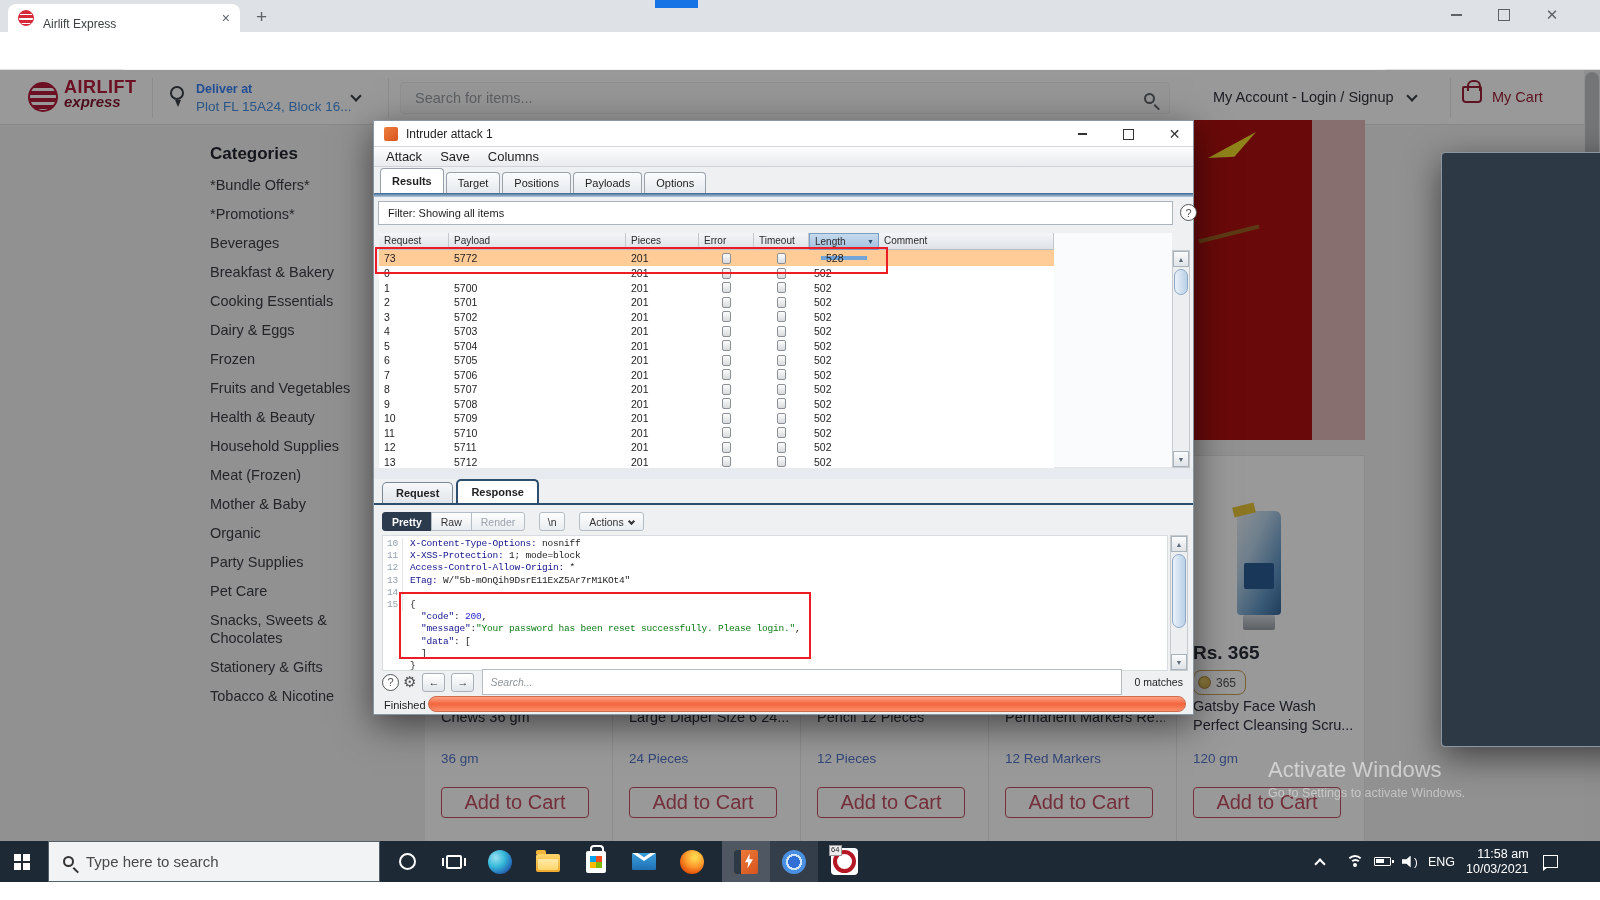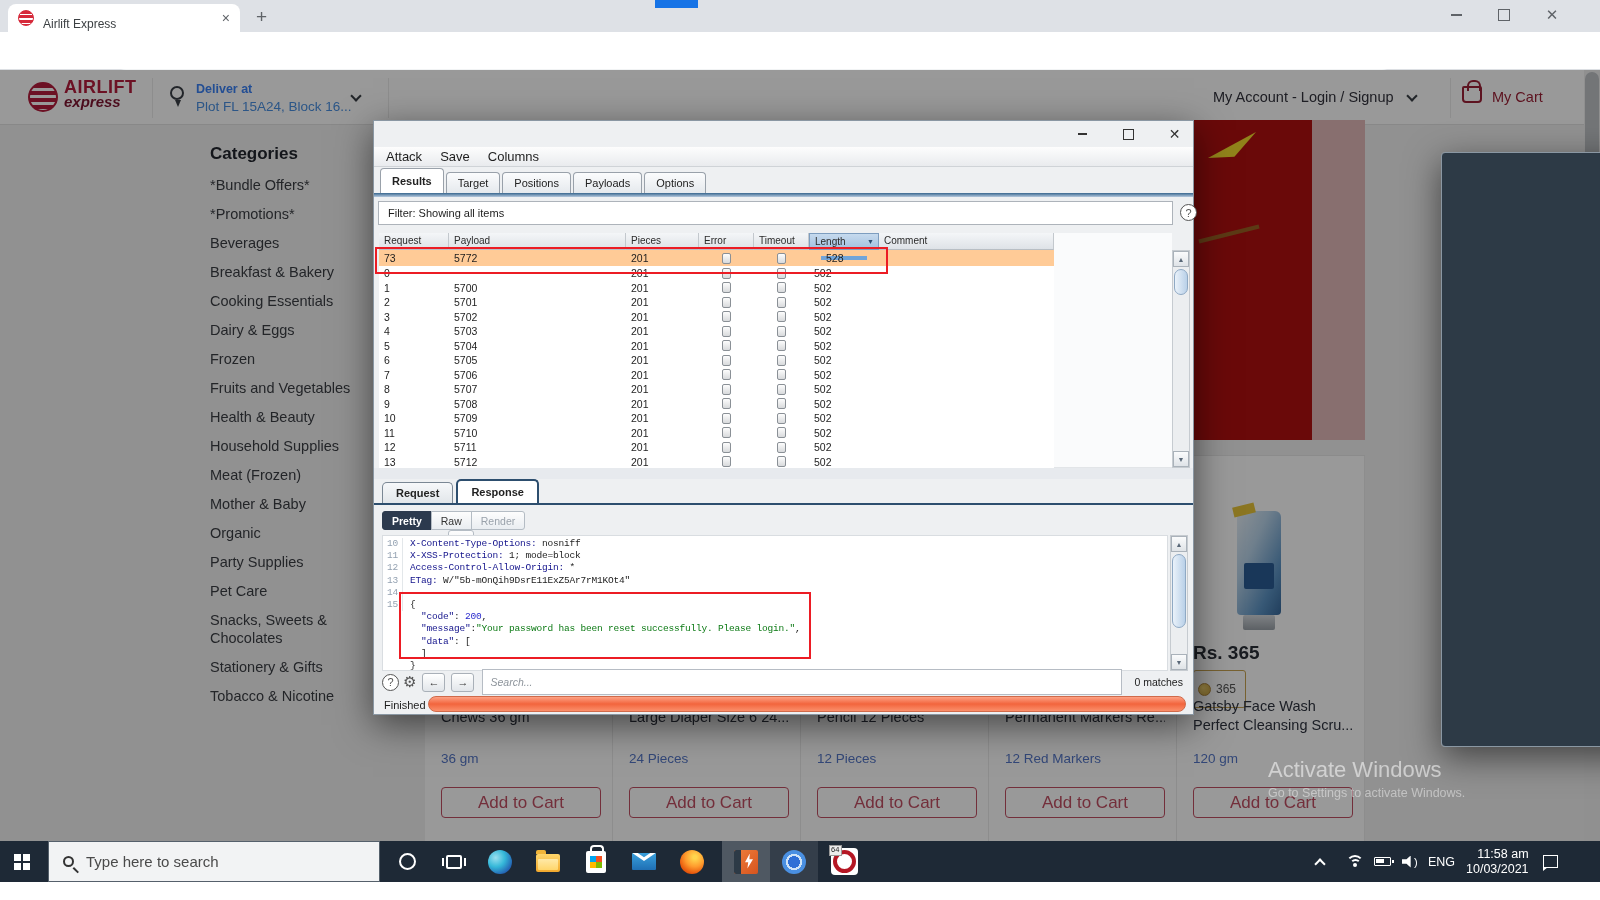--- a/index.html
+++ b/index.html
@@ -72,27 +72,27 @@
 
   .banner-red { position:absolute; left:1190px; top:50px; width:122px; height:320px; background:#b11010; overflow:hidden; }
   .banner-arrow { position:absolute; left:18px; top:12px; width:48px; height:26px; background:#f2da2e; clip-path:polygon(0 100%,100% 0,55% 95%); }
   .banner-line { position:absolute; left:8px; top:112px; width:62px; height:4px; background:#9a6224; transform:rotate(-14deg); }
   .banner-pink { position:absolute; left:1312px; top:50px; width:53px; height:320px; background:#e3b9b9; }
 
   .products-panel { position:absolute; left:425px; top:385px; width:940px; height:386px; background:#fff; border-top:1px solid #e8e8e8; }
   .pcard { position:absolute; top:0; width:188px; height:386px; border-right:1px solid #ececec; }
   .pname { position:absolute; left:16px; top:253px; width:160px; font-size:14.5px; color:#2f3440; white-space:nowrap; overflow:hidden; }
   .pqty { position:absolute; left:16px; top:295px; font-size:13.5px; color:#5577c8; }
-  .pbtn { position:absolute; left:16px; top:331px; width:160px; height:31px; border:1px solid #c04f63; border-radius:4px; color:#c04f63; font-size:17px; display:flex; align-items:center; justify-content:center; background:#fff; }
+  .pbtn { position:absolute; left:16px; top:331px; width:148px; height:31px; border:1px solid #c04f63; border-radius:4px; color:#c04f63; font-size:20px; display:flex; align-items:center; justify-content:center; background:#fff; }
   .tube { position:absolute; left:60px; top:55px; width:44px; height:104px; border-radius:6px 6px 4px 4px; background:linear-gradient(115deg,#e9f1f8 0%,#b9d4ea 35%,#5c93c4 75%,#38699b 100%); }
   .tube::before { content:""; position:absolute; left:7px; top:52px; width:30px; height:26px; background:#2a5d94; border-radius:2px; }
   .tube::after { content:""; position:absolute; left:-4px; top:-6px; width:22px; height:10px; background:#e8c53a; transform:rotate(-14deg); }
   .tube-cap { position:absolute; left:66px; top:159px; width:32px; height:15px; background:linear-gradient(#d4d9de,#9aa1a8); border-radius:2px; }
   .fprice { position:absolute; left:16px; top:186px; font-size:19px; font-weight:bold; color:#2b2f38; }
-  .fbadge { position:absolute; left:16px; top:214px; height:38px; padding:0 9px 0 4px; border:1px solid #c9a353; border-radius:3px; display:flex; align-items:center; background:#fff; }
+  .fbadge { position:absolute; left:16px; top:214px; height:25px; padding:0 9px 0 4px; border:1px solid #c9a353; border-radius:8px; display:flex; align-items:center; background:#fff; }
   .coin { width:13px; height:13px; border-radius:50%; background:radial-gradient(circle at 35% 35%,#f7d774,#caa53f); margin-right:5px; border:1px solid #b3883a; }
   .fbadge span { font-size:12px; color:#555; }
   .fname { position:absolute; left:16px; width:170px; font-size:14.5px; color:#2f3440; white-space:nowrap; }
 
   .page-scrollbar { position:absolute; left:1584px; top:0; width:16px; height:771px; background:#f0f0f0; }
   .page-thumb { position:absolute; left:1px; top:2px; width:14px; height:130px; background:#c0c3c7; border-radius:7px; }
 
   
   .wm1 { position:absolute; left:1268px; top:757px; font-size:22px; color:rgba(255,255,255,.55); z-index:11; }
   .wm2 { position:absolute; left:1268px; top:786px; font-size:12.5px; color:rgba(255,255,255,.45); z-index:11; }
@@ -130,21 +130,21 @@
   .len-focus { border:2px solid #71a4d9; width:100%; height:100%; display:flex; align-items:center; padding-left:3px; }
   .sbar { position:absolute; background:#eceef0; border:1px solid #c6cbd0; }
   .sbtn { position:absolute; left:0; width:100%; height:16px; background:linear-gradient(#fafbfc,#dfe3e7); border:1px solid #aab2ba; font-size:7px; color:#5a6878; display:flex; align-items:center; justify-content:center; }
   .sthumb { position:absolute; left:1px; background:linear-gradient(90deg,#eaf2fa,#b9d0e8); border:1px solid #8fa9c4; border-radius:7px; }
 
   .splitter { position:absolute; left:0; top:347px; width:100%; height:11px; background:#e7eaee; }
   .etabs { position:absolute; left:8px; top:358px; height:24px; display:flex; align-items:flex-end; }
   .etab { font-size:11px; font-weight:bold; color:#222; background:linear-gradient(#f6f8fa,#e2e6ea); border:1px solid #7a8794; border-bottom:none; border-radius:5px 5px 0 0; padding:0 13px; height:21px; line-height:20px; margin-right:3px; }
   .etab.active { background:#fff; border:2px solid #2d4e6e; border-bottom:none; height:24px; line-height:22px; }
   .eline { position:absolute; left:0; top:382px; width:100%; height:2px; background:#2d4e6e; }
-  .vbar { position:absolute; left:8px; top:390px; height:20px; display:flex; align-items:center;flex-direction:column; }
+  .vbar { position:absolute; left:8px; top:390px; height:20px; display:flex; align-items:center; }
   .vbtn { font-size:10.5px; padding:0 9px; height:19px; line-height:18px; border:1px solid #b4bcc4; background:linear-gradient(#fdfdfd,#e9edf1); color:#333; margin-left:-1px; }
   .vbtn:first-child { border-radius:3px 0 0 3px; margin-left:0; }
   .vbtn.last { border-radius:0 3px 3px 0; }
   .vbtn.active { background:#2c3a4e; color:#fff; font-weight:bold; border-color:#2c3a4e; }
   .vbtn.disabled { color:#9aa2ab; }
   .nlbtn { font-size:10.5px; width:26px; height:19px; line-height:18px; text-align:center; border:1px solid #b4bcc4; background:linear-gradient(#fdfdfd,#e9edf1); border-radius:3px; margin-left:14px; color:#333; }
   .actbtn { font-size:10.5px; height:19px; line-height:18px; padding:0 9px; border:1px solid #b4bcc4; background:linear-gradient(#fdfdfd,#e9edf1); border-radius:3px; margin-left:14px; color:#333; }
   .actbtn .chev { width:5px; height:5px; border-color:#333; margin-left:5px; margin-bottom:2px; }
 
   .codearea { position:absolute; left:8px; top:414px; width:786px; height:136px; background:#fff; border:1px solid #d9dde1; overflow:hidden; padding-top:2px; }
@@ -255,20 +255,24 @@
       <span class="vdiv" style="left:1450px;"></span>
       <div class="logo-icon"></div>
       <div class="logo-text">
         <div class="logo-top">AIRLIFT</div>
         <div class="logo-bottom">express</div>
       </div>
       <span class="pin"></span>
       <div class="deliver-label">Deliver at</div>
       <div class="deliver-addr">Plot FL 15A24, Block 16...</div>
       <span class="chev" style="position:absolute;left:352px;top:22px;"></span>
+      <div class="search-box">
+        <input placeholder="Search for items..." style="">
+        <span class="mag"></span>
+      </div>
       <span class="account">My Account - Login / Signup</span>
       <span class="chev" style="position:absolute;left:1408px;top:22px;"></span>
       <span class="cart-icon"></span>
       <span class="cart-label">My Cart</span>
     </div>
 
     <div class="cat-title">Categories</div>
     <div class="cat-list">
         <div class="cat-item">*Bundle Offers*</div>
         <div class="cat-item">*Promotions*</div>
@@ -339,20 +343,24 @@
       <div class="page-thumb"></div>
     </div>
 
     <div class="dim"></div>
   </div>
 
   <div class="wm1">Activate Windows</div>
   <div class="wm2">Go to Settings to activate Windows.</div>
 
   <div class="burp">
+    <div class="b-title">
+      <span class="b-icon"></span>
+      <span class="b-title-text">Intruder attack 1</span>
+    </div>
     <span class="b-ctl min" style="left:700px;"></span>
     <span class="b-ctl max" style="left:746px;"></span>
     <span class="b-ctl cls" style="left:792px;">✕</span>
 
     <div class="b-menu">
         <span class="b-menu-item">Attack</span>
         <span class="b-menu-item">Save</span>
         <span class="b-menu-item">Columns</span>
       </div>
     <div class="b-tabs">

